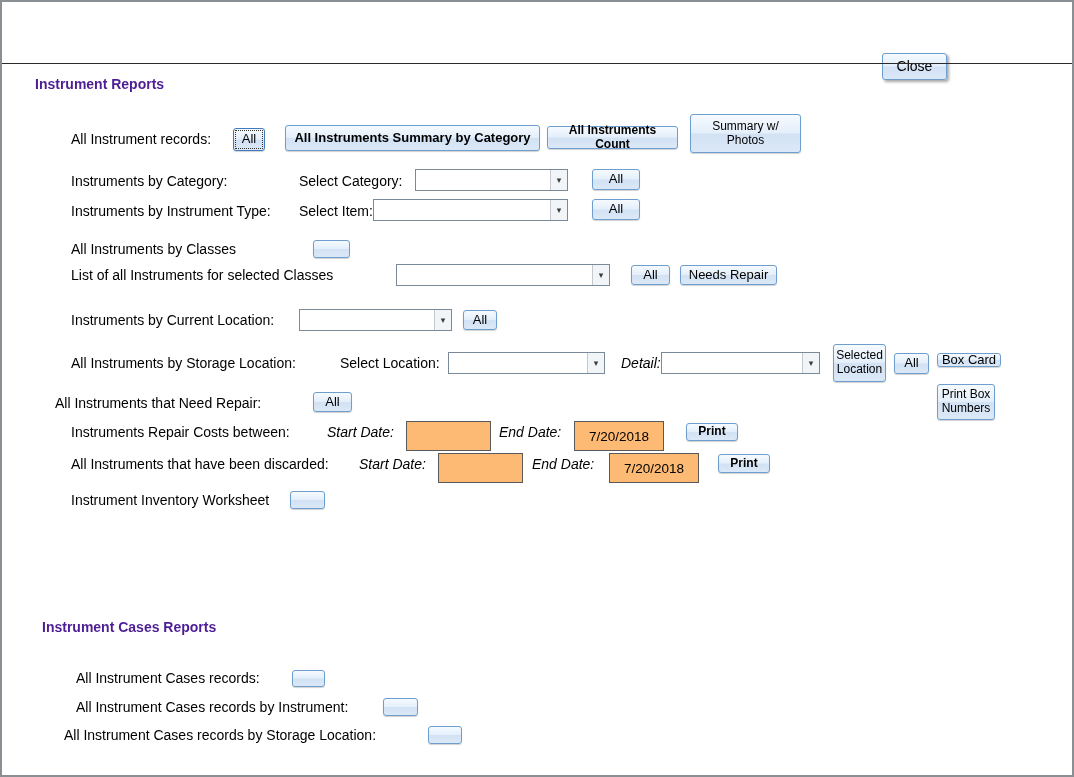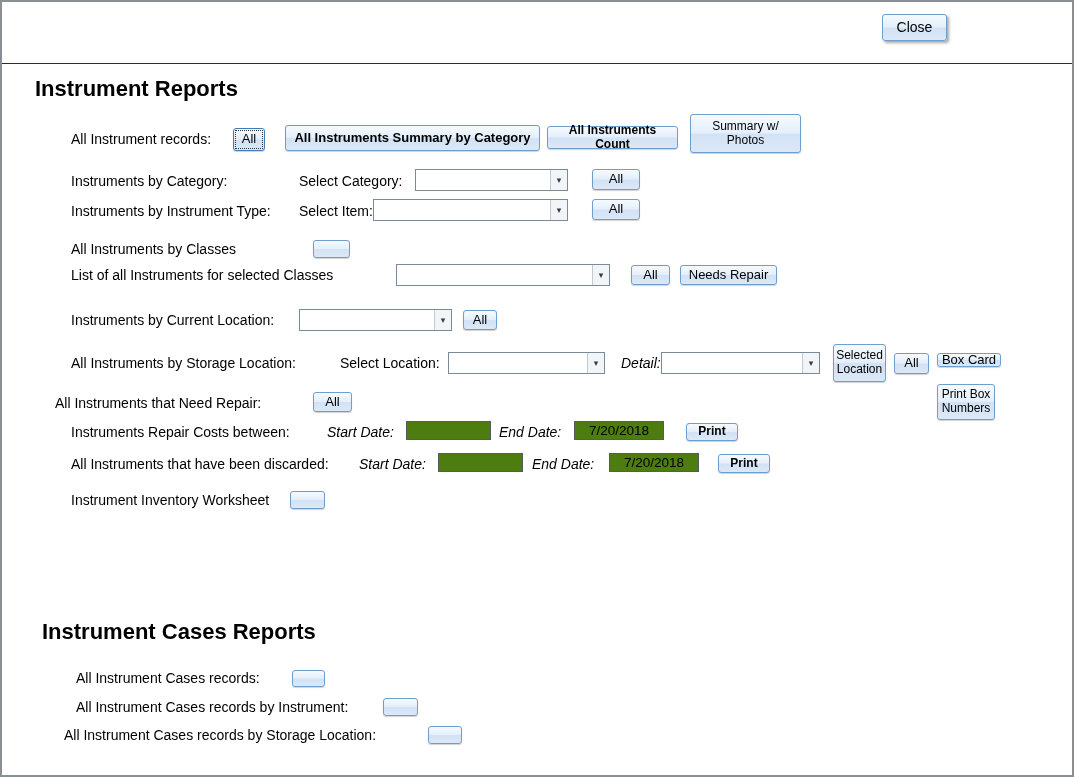--- a/index.html
+++ b/index.html
@@ -17,23 +17,23 @@
     border: 2px solid #8a8f94;
   }
   .abs { position: absolute; }
   .title {
     font-size: 20px;
     font-weight: bold;
     color: #000;
     white-space: nowrap;
   }
   .section-heading {
-    font-size: 22px;
+    font-size: 14px;
     font-weight: bold;
-    color: #000000;
+    color: #4c1d95;
     white-space: nowrap;
   }
   .label {
     font-size: 14px;
     color: #000;
     white-space: nowrap;
   }
   .label.italic { font-style: italic; }
   .divider {
     position: absolute;
@@ -61,20 +61,21 @@
   .btn.small-text { font-size: 12px; }
   .btn.two-line { font-size: 12px; font-weight: normal; white-space: normal; }
   .btn.focus-dotted {
     outline: 1px dotted #333;
     outline-offset: -3px;
     border-color: #3f7cbf;
   }
   .close-btn {
     font-size: 14px;
     box-shadow: 2px 2px 3px rgba(0,0,0,0.35);
+    margin-top: 39px;
   }
   .combo {
     position: absolute;
     background: #fff;
     border: 1px solid #7a8a99;
     display: flex;
     align-items: stretch;
     height: 22px;
     cursor: default;
   }
@@ -92,26 +93,26 @@
     display: flex;
     align-items: center;
     justify-content: center;
     font-size: 9px;
     color: #3c3c3c;
     cursor: pointer;
   }
   .text-input {
     position: absolute;
     border: 1px solid #5a5a5a;
-    background: #4d7c0f;
+    background: #fdba74;
     font-family: "Liberation Sans", sans-serif;
     font-size: 13.5px;
     color: #000;
     padding: 1px 3px;
-    height: 19px;
+    height: 30px;
   }
   .text-input.center { text-align: center; }
 </style>
 </head>
 <body>
 
 <div class="window">
 
   <button class="btn close-btn" style="left:880px; top:12px; width:65px; height:27px;">Close</button>
   <div class="divider" style="top:61px;"></div>

